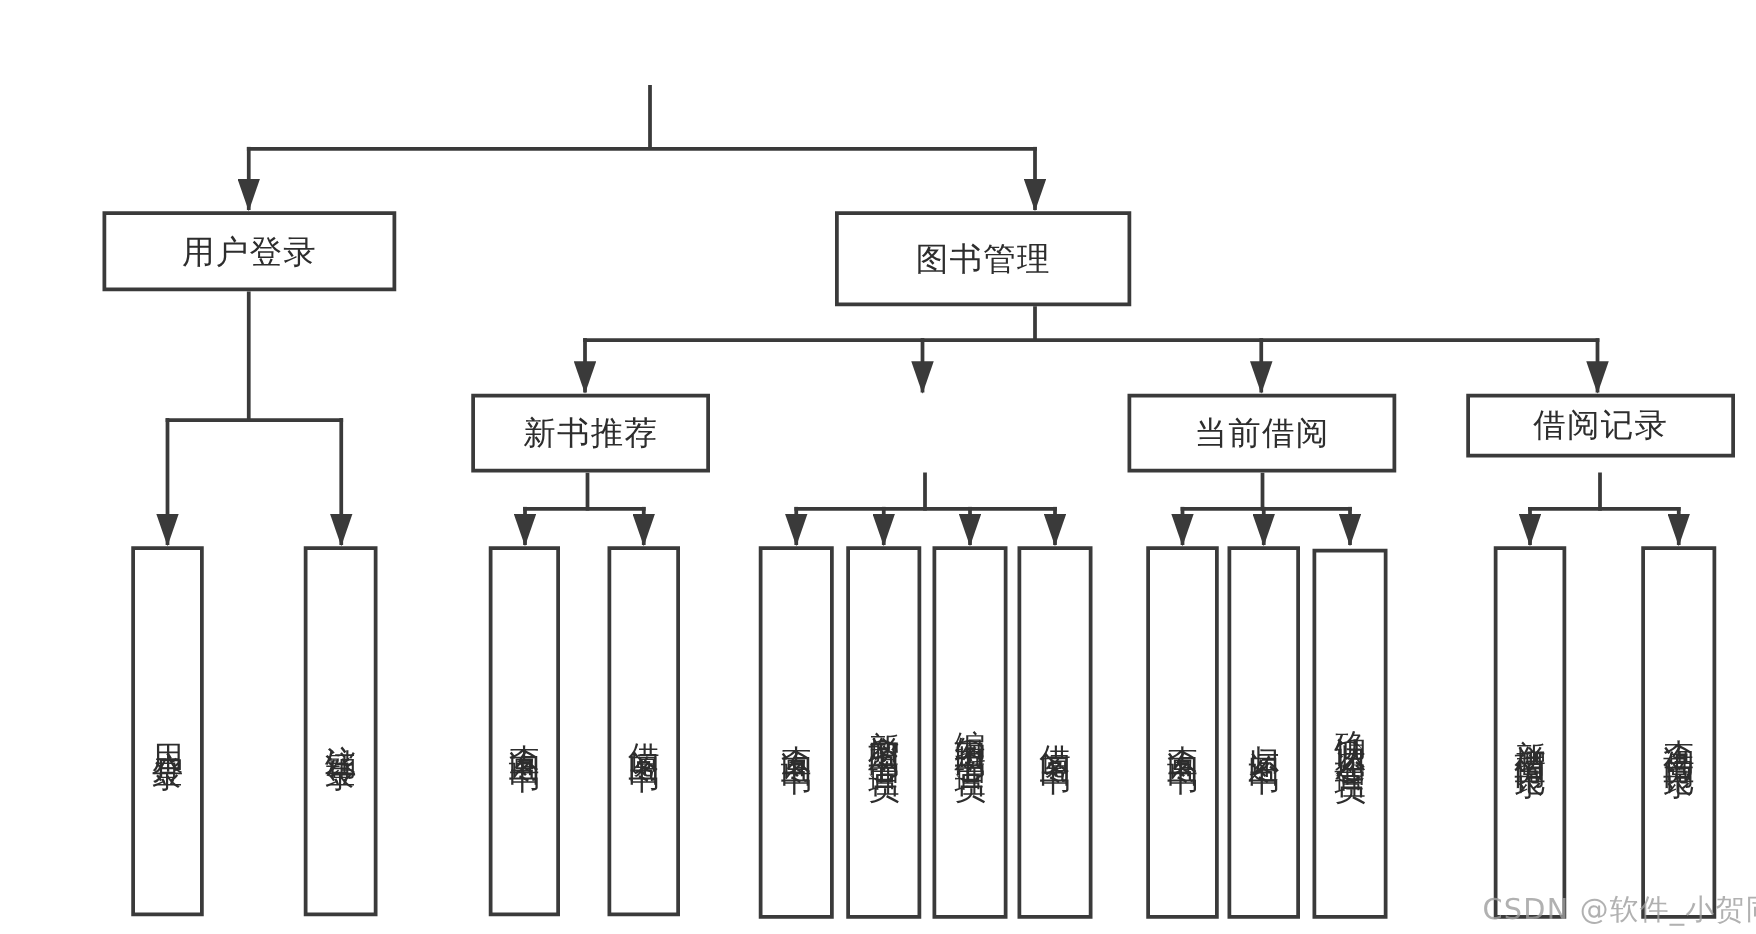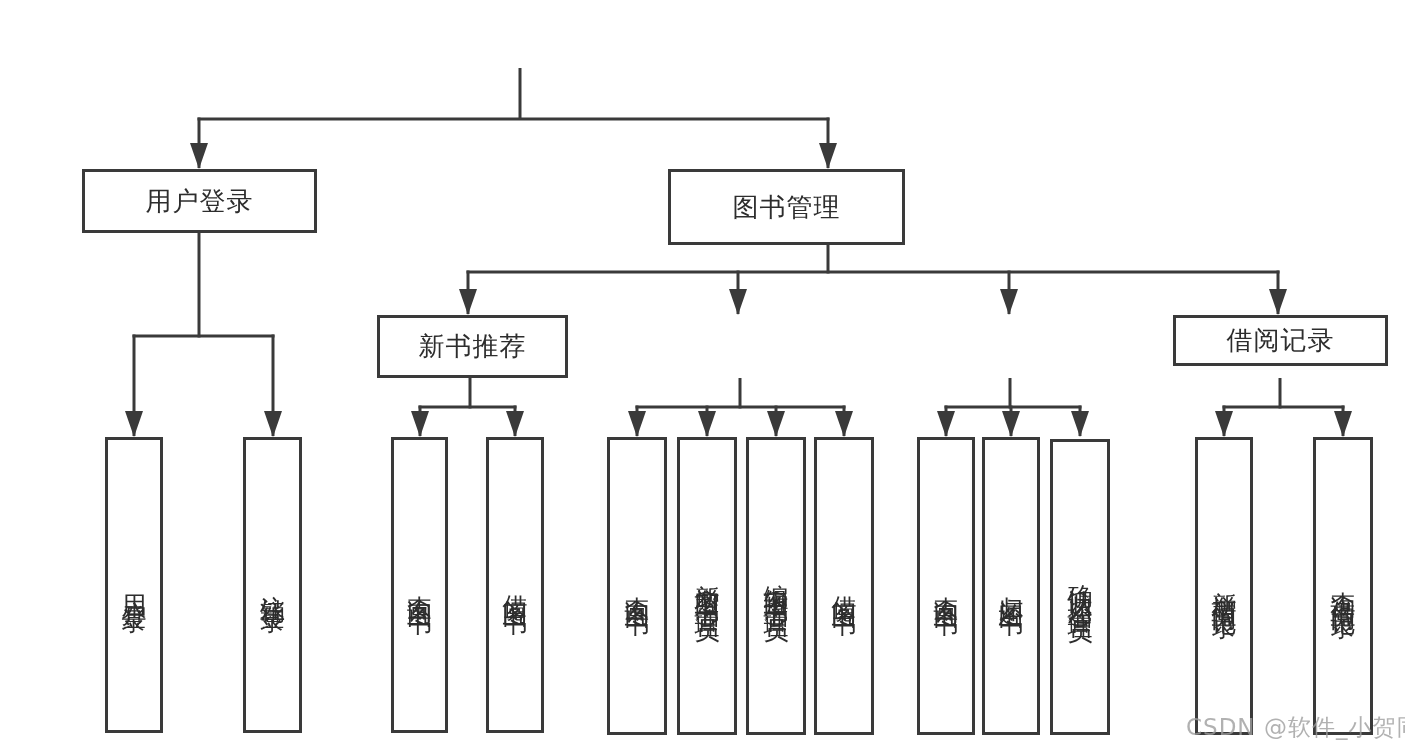--- a/index.html
+++ b/index.html
@@ -106,20 +106,21 @@
       <line x1="1224" y1="405.5" x2="1224" y2="436" marker-end="url(#arrow)"></line>
       <line x1="1343" y1="405.5" x2="1343" y2="436" marker-end="url(#arrow)"></line>
     </g>
   </svg>
 
 
   <div class="node hnode" style="left:82px; top:169px; width:235px; height:64px;">用户登录</div>
   <div class="node hnode" style="left:668px; top:169px; width:237px; height:76px;">图书管理</div>
 
   <div class="node hnode" style="left:365px; top:315px; width:191px; height:63px;margin-left:12px;">新书推荐</div>
+  <div class="node hnode" style="left:902px; top:315px; width:215px; height:63px;">当前借阅</div>
   <div class="node hnode" style="left:1173px; top:315px; width:215px; height:51px;">借阅记录</div>
 
   <div class="node vnode" style="left:105px; top:437px; width:58px; height:296px;">
     <span class="vtext">用户登录</span>
   </div>
   <div class="node vnode" style="left:243px; top:437px; width:59px; height:296px;">
     <span class="vtext">注销登录</span>
   </div>
 
   <div class="node vnode" style="left:391px; top:437px; width:57px; height:296px;">

